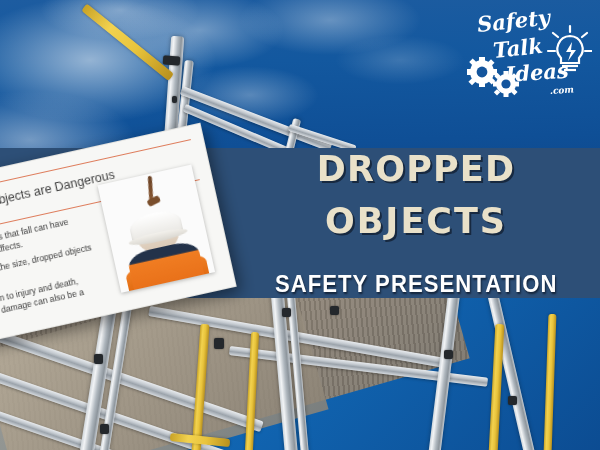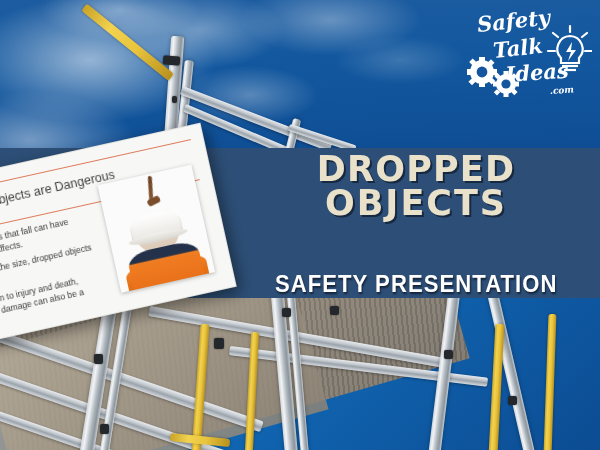--- a/index.html
+++ b/index.html
@@ -87,21 +87,21 @@
     font-family:"DejaVu Sans", sans-serif;
     font-weight:bold;
     font-size:35px;
     letter-spacing:1.2px;
     line-height:0.98;
     color:#e9e1c9;
     text-align:center;
     text-shadow:2px 2px 0 rgba(20,34,54,.85);
     white-space:nowrap;
   }
-  .t-main .l2 { letter-spacing:2px; }
+  .t-main .l2 { letter-spacing:2px;margin-top:18px; }
   .t-sub {
     margin-top:9px;
     font-family:"Liberation Sans", sans-serif;
     font-weight:bold;
     font-size:23px;
     letter-spacing:1.1px;
     color:#ffffff;
     text-shadow:1px 2px 2px rgba(12,24,40,.8);
     white-space:nowrap;
     transform:scaleX(.96);

